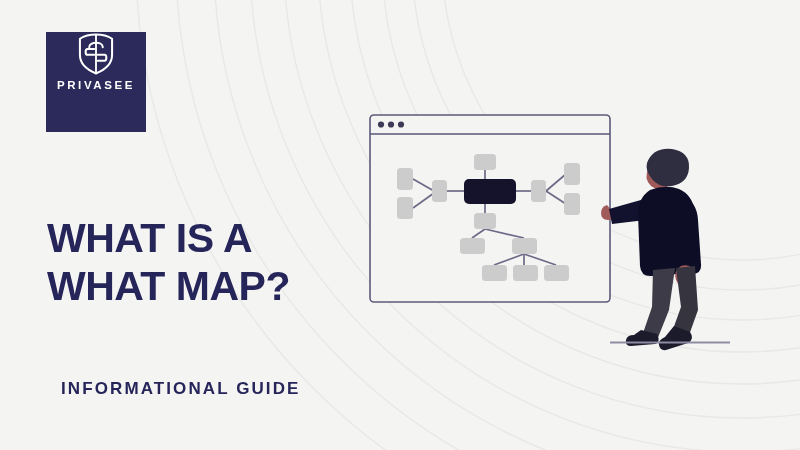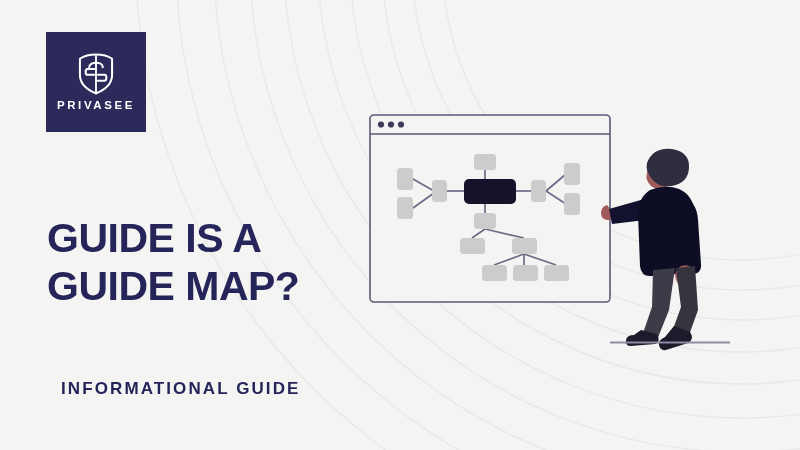--- a/index.html
+++ b/index.html
@@ -11,21 +11,21 @@
   }
   .stage{position:relative;width:800px;height:450px;overflow:hidden;background:#f4f4f3;}
 
   
   .arcs{position:absolute;inset:0;width:800px;height:450px;pointer-events:none;}
 
   
   .logo-card{
     position:absolute;left:46px;top:32px;width:100px;height:100px;
     background:#2b2a5b;display:flex;flex-direction:column;
-    align-items:center;justify-content:center;gap:4px;
+    align-items:center;gap:4px;
   }
   .logo-mark{width:44px;height:44px;display:block;}
   .logo-word{
     color:#ffffff;font-size:11.5px;font-weight:700;letter-spacing:2.6px;
     line-height:1;font-family:"Liberation Sans", sans-serif;
   }
 
   
   .headline{
     position:absolute;left:47px;top:215px;width:330px;
@@ -67,22 +67,22 @@
       <path d="M24 3 C15 3 8 6 5 8 L5 27 C5 38 14 45 24 49 C34 45 43 38 43 27 L43 8 C40 6 33 3 24 3 Z" fill="none" stroke="#ffffff" stroke-width="2.4" stroke-linejoin="round"></path>
       <path d="M24 3 L24 49" stroke="#ffffff" stroke-width="2.2"></path>
       <path d="M16 18 C16 11 32 11 32 18" fill="none" stroke="#ffffff" stroke-width="2.4" stroke-linecap="round"></path>
       <path d="M22 20 L14 20 C11 20 11 27 14 27 L22 27" fill="none" stroke="#ffffff" stroke-width="2.4" stroke-linecap="round"></path>
       <path d="M26 27 L34 27 C37 27 37 34 34 34 L26 34" fill="none" stroke="#ffffff" stroke-width="2.4" stroke-linecap="round"></path>
     </svg>
     <div class="logo-word">PRIVASEE</div>
   </div>
 
   <h1 class="headline">
-    <span class="l1">GUIDE IS A</span>
-    <span class="l2">GUIDE MAP?</span>
+    <span class="l1">WHAT IS A</span>
+    <span class="l2">WHAT MAP?</span>
   </h1>
 
   <div class="subtitle">INFORMATIONAL GUIDE</div>
 
   <svg class="illus" viewBox="0 0 800 450" xmlns="http://www.w3.org/2000/svg">
 
     <g>
       <rect x="370" y="115" width="240" height="187" rx="4" fill="#f4f4f3" stroke="#5b597a" stroke-width="1.6"></rect>
       <line x1="370" y1="134" x2="610" y2="134" stroke="#5b597a" stroke-width="1.6"></line>
       <circle cx="381" cy="124.5" r="3.1" fill="#3d3b57"></circle>

